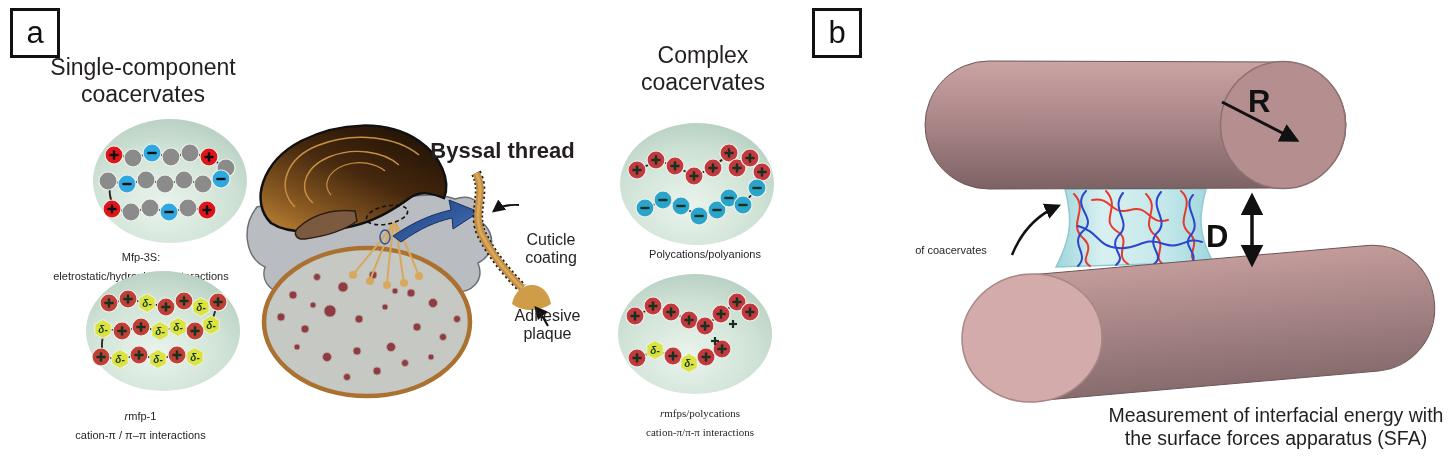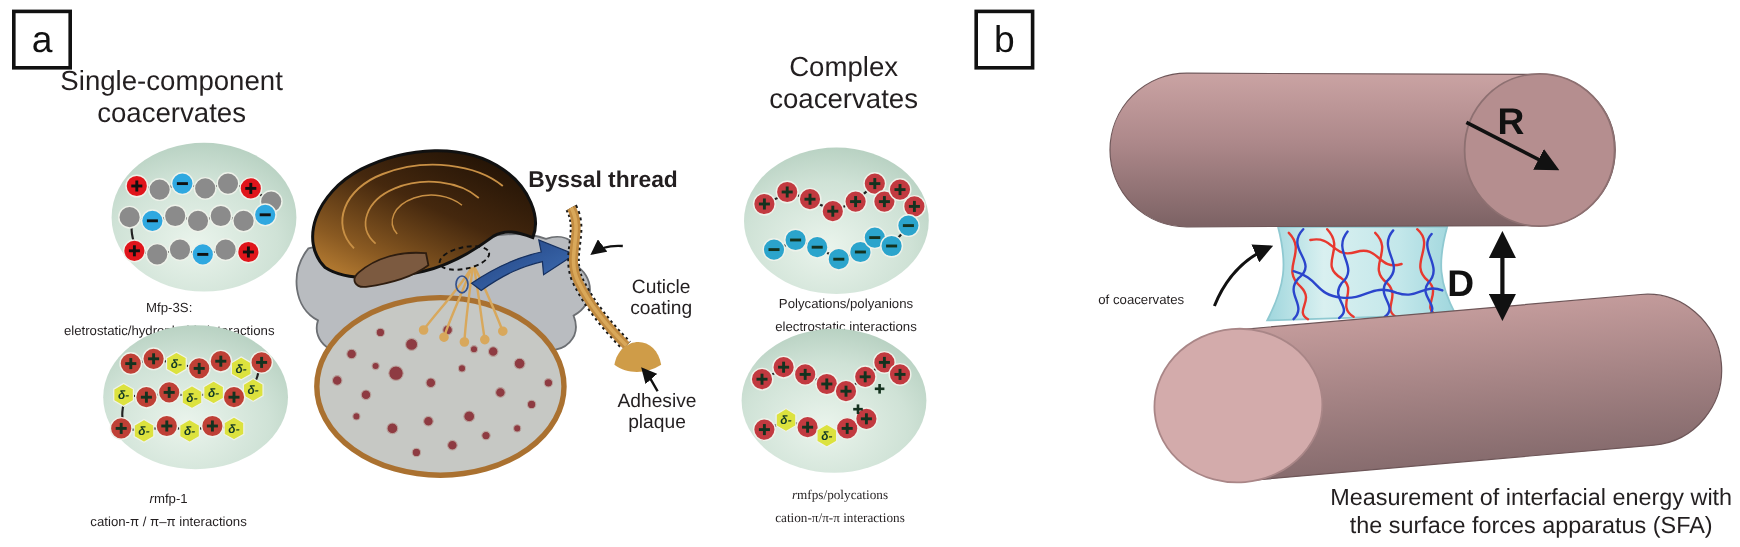--- a/index.html
+++ b/index.html
@@ -317,26 +317,26 @@
     <path d="M241,68 C252,88 236,108 247,130 C256,148 270,166 287,183" fill="none" stroke="#c28c42" stroke-width="7.5"></path>
     <path d="M241,68 C252,88 236,108 247,130 C256,148 270,166 287,183" fill="none" stroke="#d9a85a" stroke-width="3"></path>
 
     <path d="M277,199 C279,187 288,180 297,180
       C306,180 314,187 316,199 C303,207 288,207 277,199 Z" fill="#cf9c48"></path>
 
     <path d="M284,100 Q268,99 259,106" fill="none" stroke="#111" stroke-width="2" marker-end="url(#ah)"></path>
     <path d="M313,221 Q308,211 301,203" fill="none" stroke="#111" stroke-width="2" marker-end="url(#ah)"></path>
   </svg>
 
-  <div class="abs cap bold" style="left:430px;top:141px;width:145px;font-size:19px;">Byssal thread</div>
+  <div class="abs cap bold" style="left:430px;top:141px;width:145px;font-size:22px;">Byssal thread</div>
   <div class="abs cap-sm" style="left:516px;top:200px;width:70px;margin-top:31px;">
     <span style="display:block">Cuticle</span>
     <span style="display:block">coating</span>
   </div>
-  <div class="abs cap-sm" style="left:505px;top:326px;width:85px;">
+  <div class="abs cap-sm" style="left:505px;top:307px;width:85px;">
     <span style="display:block">Adhesive</span>
     <span style="display:block">plaque</span>
   </div>
 
   <div class="abs title" style="left:583px;top:42px;width:240px;">
     <span style="display:block">Complex</span>
     <span style="display:block">coacervates</span>
   </div>
 
   <svg style="left:617px;top:120px;" width="160" height="130" viewBox="0 0 160 130">
@@ -418,21 +418,20 @@
           <line x1="121.4" y1="85" x2="130.6" y2="85" stroke="#14321f" stroke-width="2.4"></line>
         </g>
         <g>
           <circle cx="140" cy="68" r="9" fill="#2ba4cc" stroke="#eef2ea" stroke-width="1.2"></circle>
           <line x1="135.4" y1="68" x2="144.6" y2="68" stroke="#14321f" stroke-width="2.4"></line>
         </g>
       </g>
   </svg>
   <div class="abs cap" style="left:575px;top:245px;width:260px;">
     <span style="display:block">Polycations/polyanions</span>
-    <span style="display:block">electrostatic interactions</span>
   </div>
 
   <svg style="left:615px;top:270px;" width="160" height="130" viewBox="0 0 160 130">
     <ellipse cx="80" cy="64" rx="77" ry="60" fill="url(#gMint)"></ellipse>
     <g>
         <path d="M20,46 Q38,36 47,39 Q56,42 65,46 Q74,50 82,53 Q90,56 98,50 Q106,44 114,38 Q122,32 128.5,37 L135,42" fill="none" stroke="#222" stroke-width="1.8"></path>
         <path d="M22,88 Q40,80 49,83 Q58,86 66,89.5 Q74,93 82.5,90 Q91,87 99,83 L107,79" fill="none" stroke="#222" stroke-width="1.8"></path>
         <g>
           <circle cx="20" cy="46" r="9" fill="#c23a40" stroke="#eef2ea" stroke-width="1.2"></circle>
           <line x1="15.4" y1="46" x2="24.6" y2="46" stroke="#14321f" stroke-width="2.4"></line>

